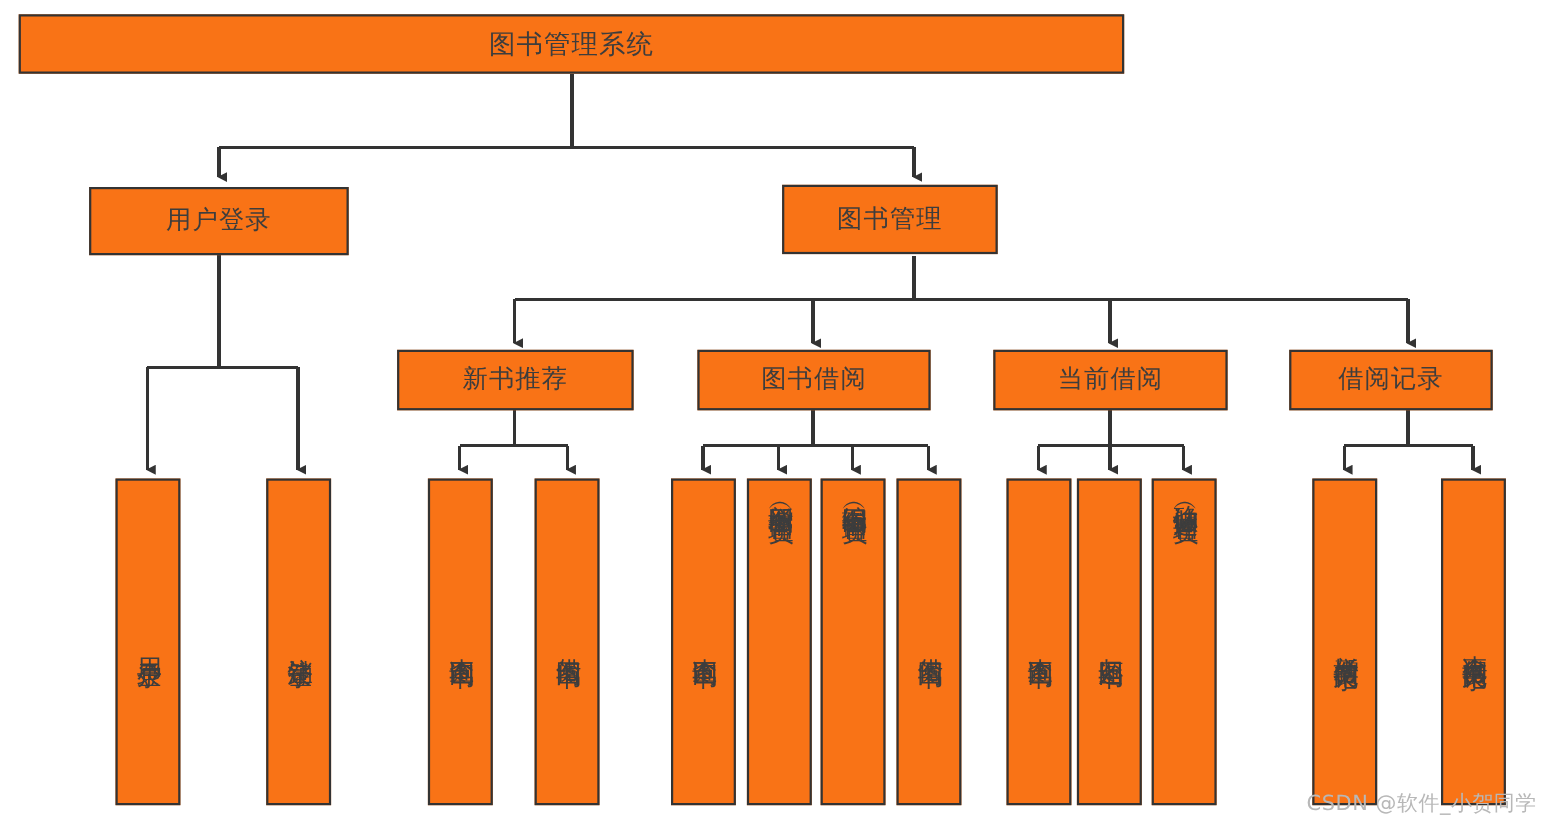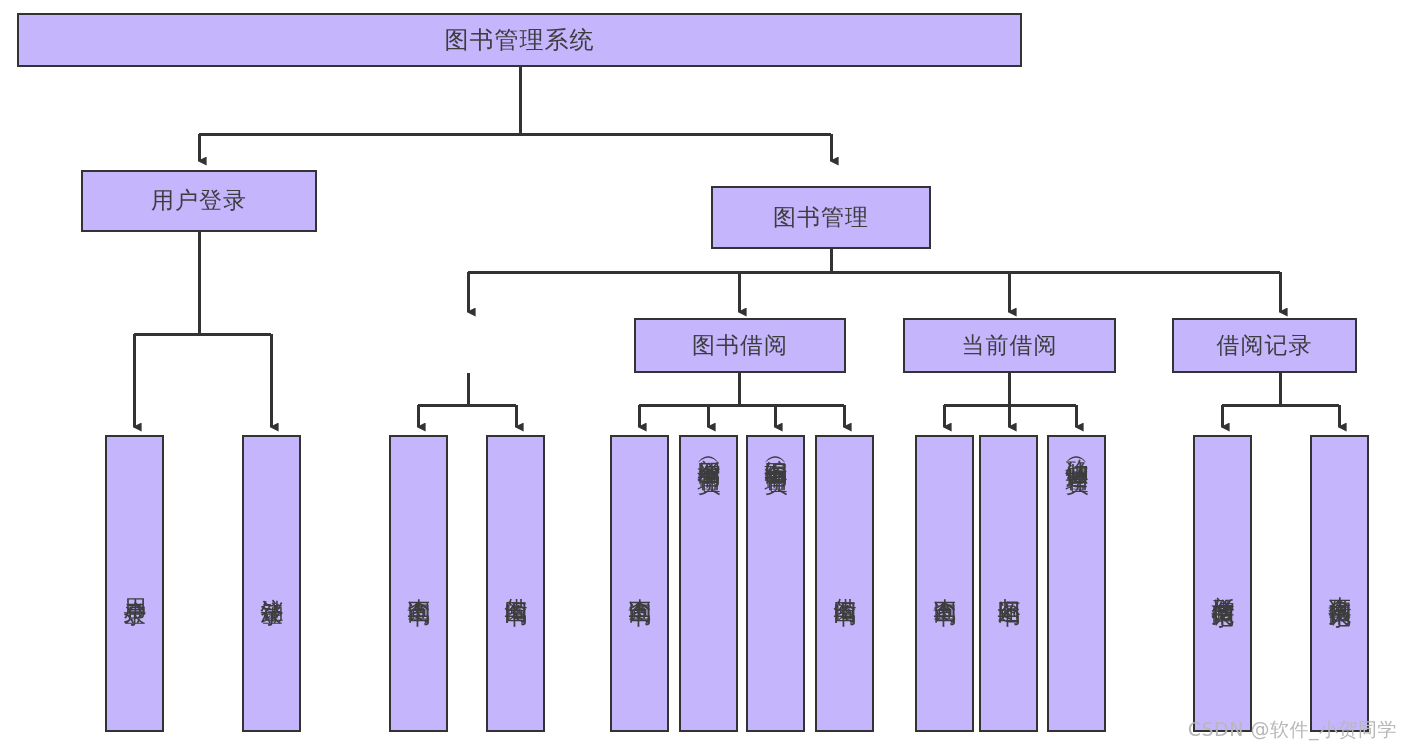--- a/index.html
+++ b/index.html
@@ -23,21 +23,21 @@
     left: 0;
     top: 0;
     width: 1405px;
     height: 747px;
     pointer-events: none;
   }
   .node {
     position: absolute;
     box-sizing: border-box;
     border: 2.5px solid #333333;
-    background: #c4b5fd;
+    background: #f97316;
     display: flex;
     align-items: center;
     justify-content: center;
     color: #3d3d3d;
     overflow: hidden;
   }
   .node.horiz {
     font-size: 23px;
     letter-spacing: 1px;
     line-height: 1.1;
@@ -131,24 +131,27 @@
   </svg>
 
   <div class="node horiz" id="root-node" style="left:17px; top:13px; width:1005px; height:54px;">
     <span class="node-label">图书管理系统</span>
   </div>
 
   <div class="node horiz" style="left:81px; top:170px; width:236px; height:62px;">
     <span class="node-label">用户登录</span>
   </div>
 
-  <div class="node horiz" style="left:711px; top:186px; width:220px; height:63px;">
+  <div class="node horiz" style="left:711px; top:168px; width:196px; height:63px;">
     <span class="node-label">图书管理</span>
   </div>
 
+  <div class="node horiz" style="left:361px; top:318px; width:215px; height:55px;">
+    <span class="node-label">新书推荐</span>
+  </div>
 
   <div class="node horiz" style="left:634px; top:318px; width:212px; height:55px;">
     <span class="node-label">图书借阅</span>
   </div>
 
   <div class="node horiz" style="left:903px; top:318px; width:213px; height:55px;">
     <span class="node-label">当前借阅</span>
   </div>
 
   <div class="node horiz" style="left:1172px; top:318px; width:185px; height:55px;">

